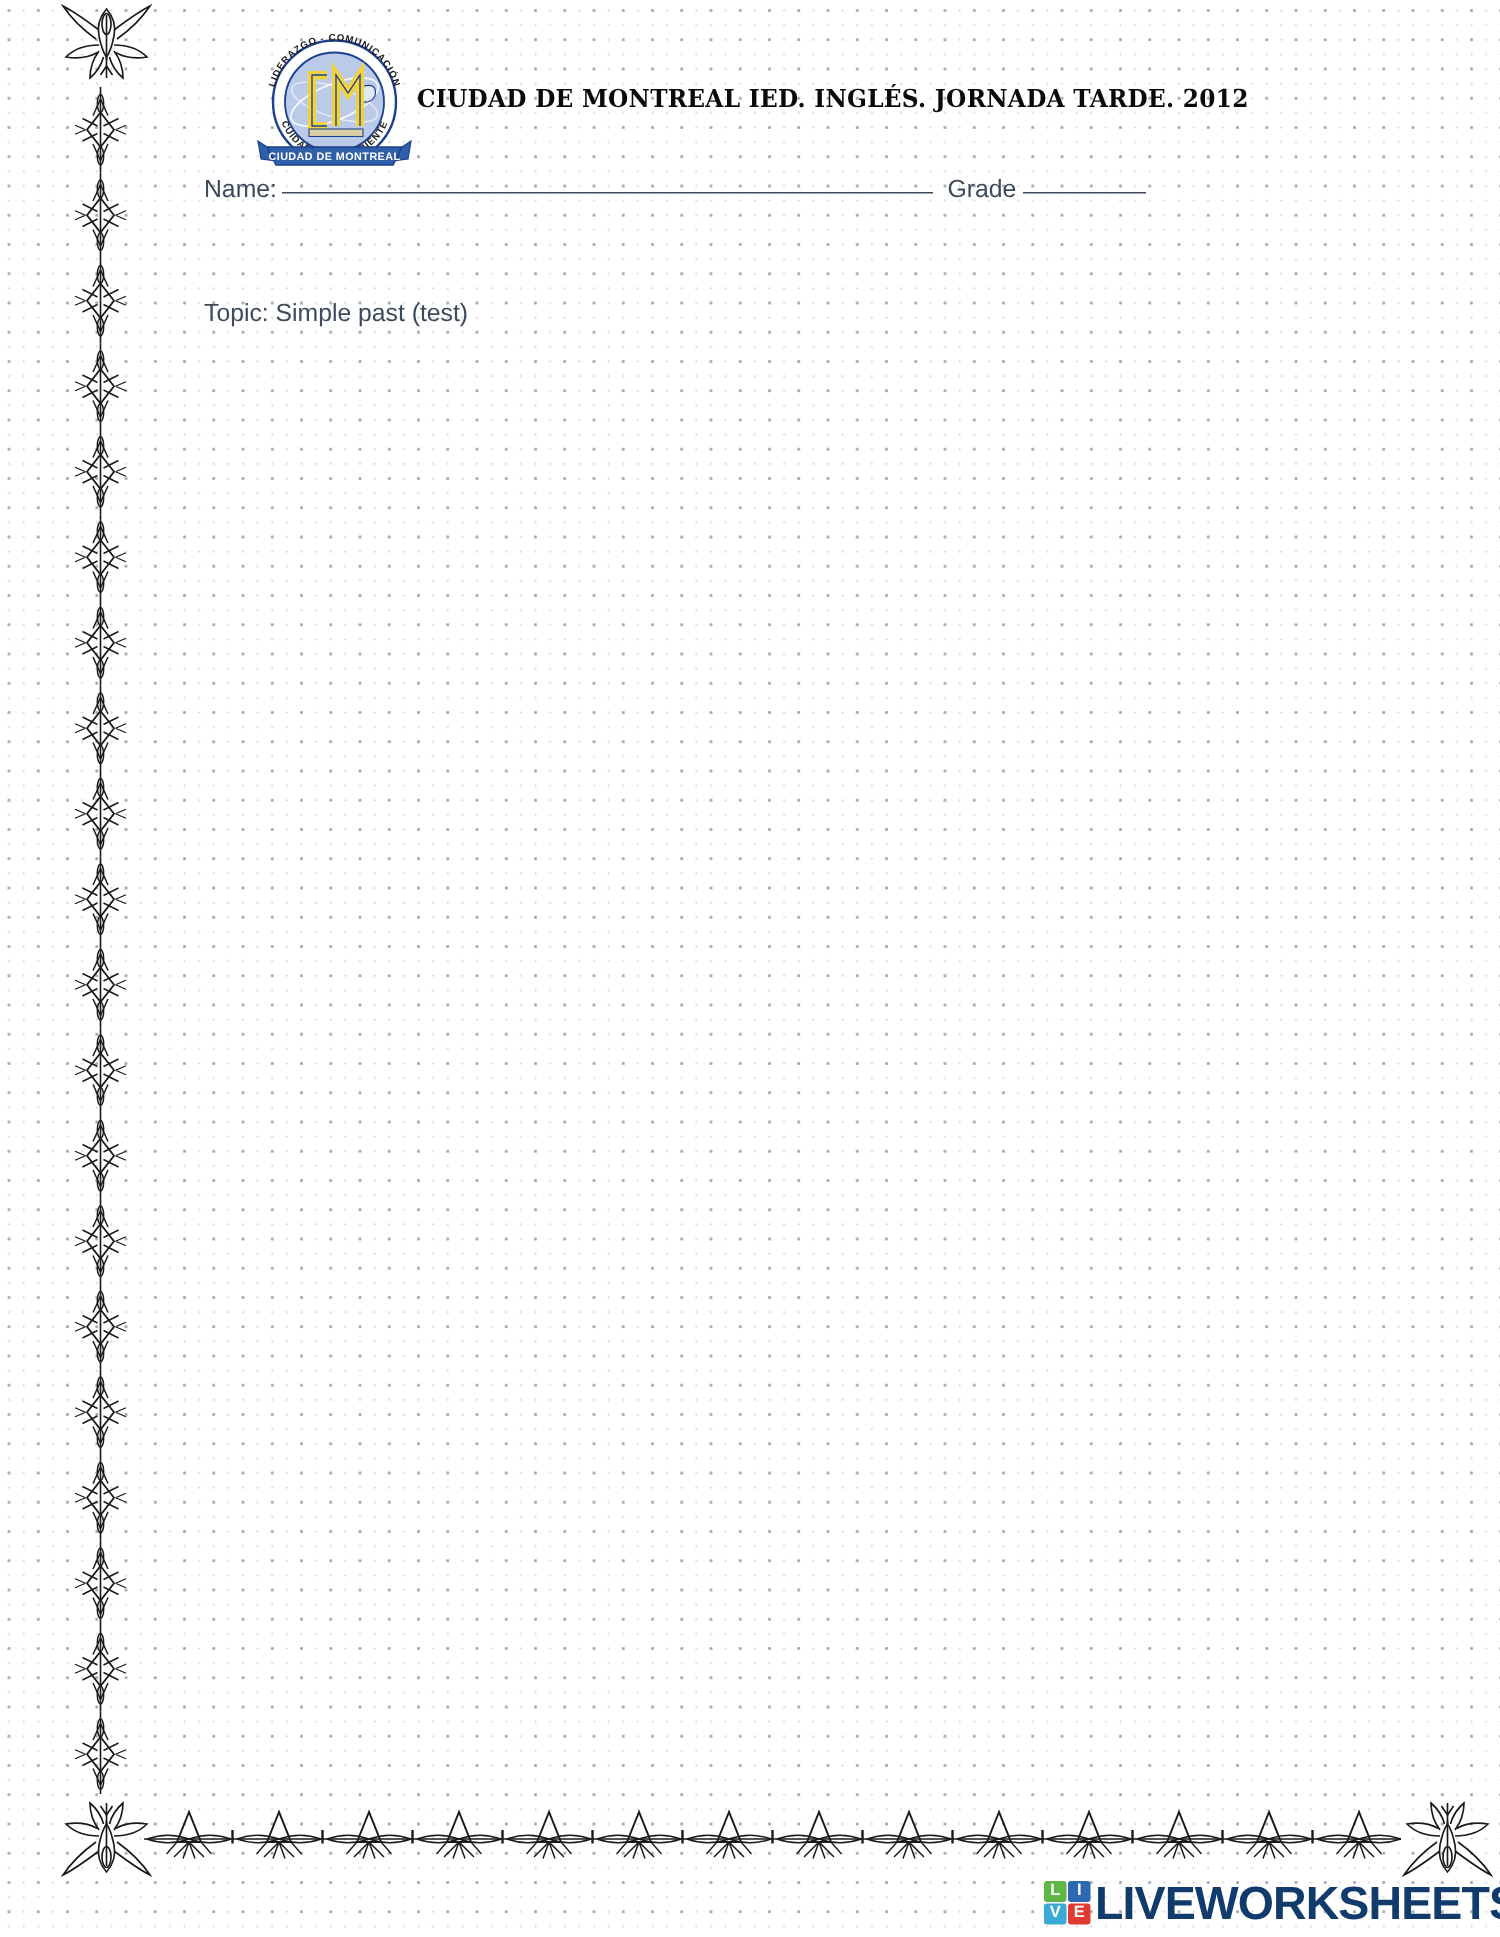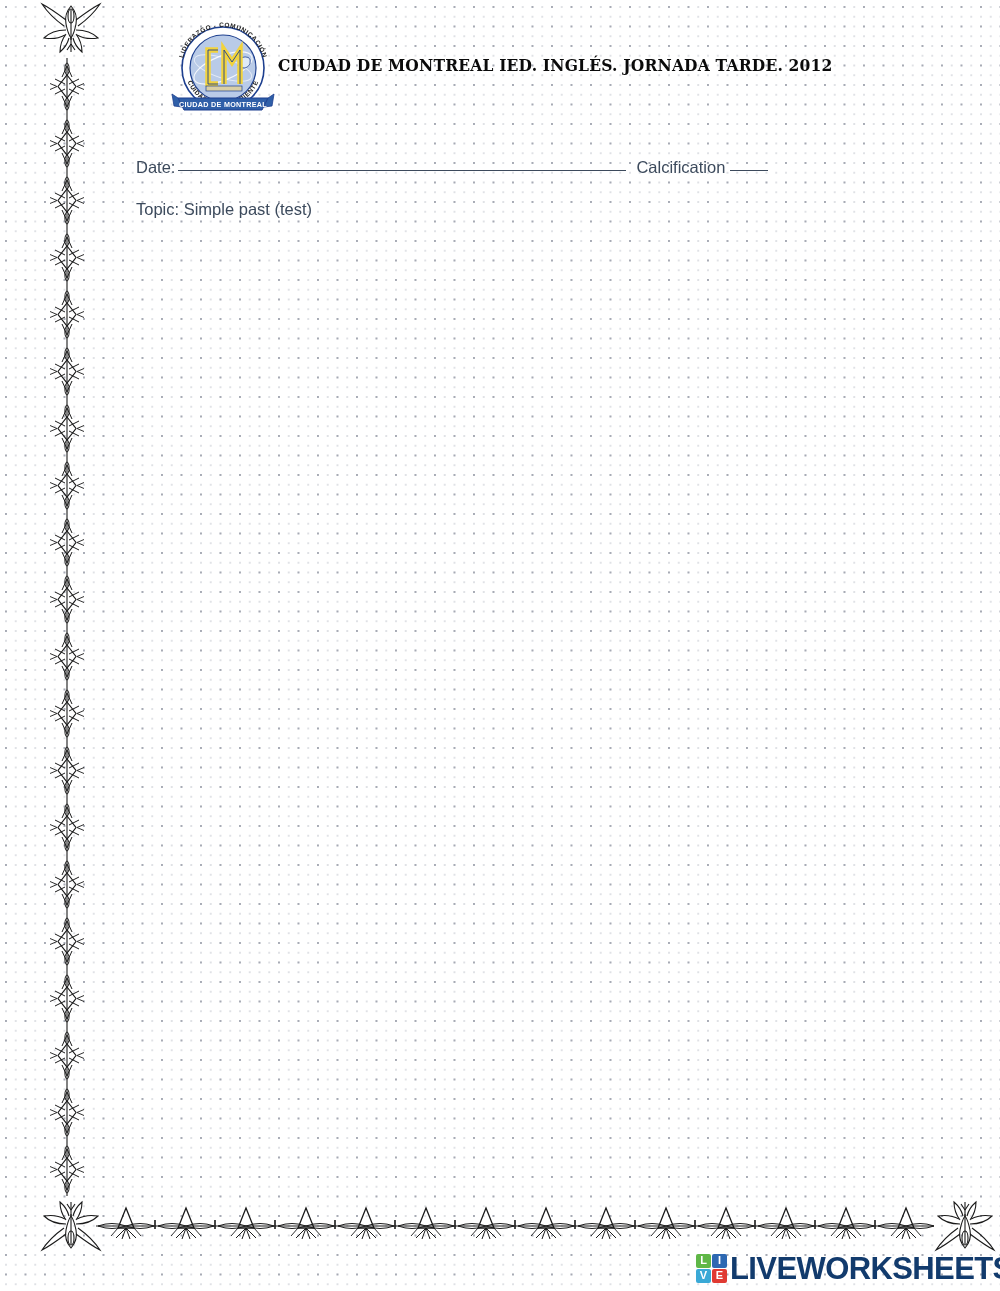--- a/index.html
+++ b/index.html
@@ -332,28 +332,28 @@
     </text>
 
     <path d="M12 84 L102 84 L96 96 L18 96 Z" fill="#2f5fa8" stroke="#1d3f8f" stroke-width="1"></path>
     <path d="M12 84 L6 80 L8 92 L16 93 Z" fill="#2f5fa8" stroke="#1d3f8f" stroke-width="0.8"></path>
     <path d="M102 84 L108 80 L106 92 L98 93 Z" fill="#2f5fa8" stroke="#1d3f8f" stroke-width="0.8"></path>
     <text x="57" y="92.5" text-anchor="middle" font-family="'Liberation Sans', sans-serif" font-size="7.2" font-weight="bold" fill="#ffffff" letter-spacing="0.3">CIUDAD DE MONTREAL</text>
   </svg>
 
   <div class="header-title">CIUDAD DE MONTREAL IED. INGLÉS. JORNADA TARDE. 2012</div>
 
-
-  <div class="field-row row-date">
-    <span class="field-label">Date:</span>
-    <span class="rule rule-long-date"></span>
+  <div class="field-row row-name">
+    <span class="field-label">Name:</span>
+    <span class="rule rule-long-name"></span>
     <span class="gap-lg"></span>
-    <span class="field-label">Calcification</span>
-    <span class="rule rule-calc"></span>
+    <span class="field-label">Grade</span>
+    <span class="rule rule-grade"></span>
   </div>
+
 
   <div class="topic-line">Topic: Simple past (test)</div>
 
   <div class="lw-logo">
     <div class="lw-tiles">
       <span class="lw-tile t-l">L</span>
       <span class="lw-tile t-i">I</span>
       <span class="lw-tile t-v">V</span>
       <span class="lw-tile t-e">E</span>
     </div>

